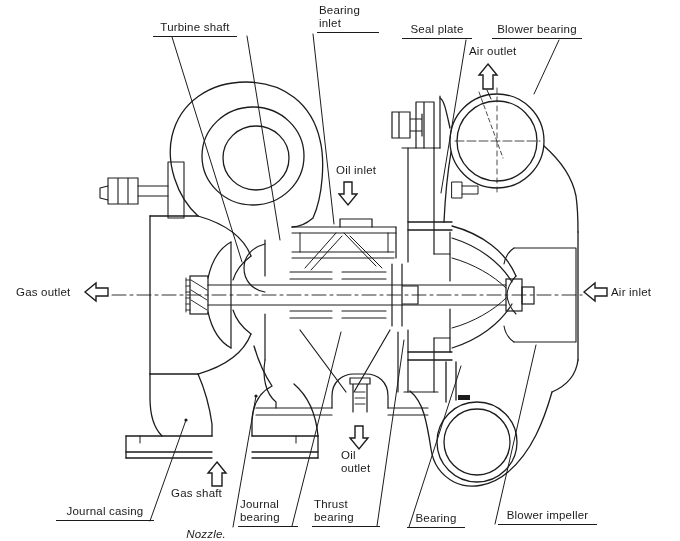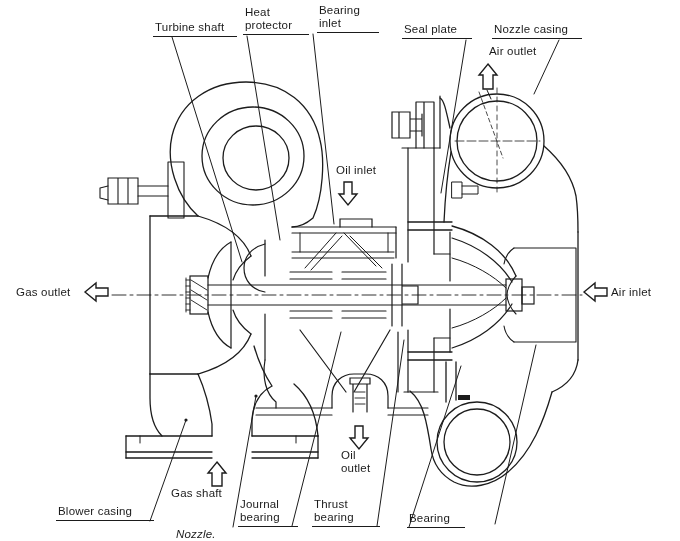--- a/index.html
+++ b/index.html
@@ -1,30 +1,30 @@
 <!DOCTYPE html>
 <html><head>
 <meta charset="utf-8">
 <style>
   html,body{margin:0;padding:0;background:#ffffff;}
   .canvas{position:relative;width:680px;height:541px;background:#ffffff;overflow:hidden;
           font-family:"Liberation Sans", sans-serif;}
   svg.drawing{position:absolute;left:0;top:0;}
   .lbl{position:absolute;font-size:11.5px;line-height:13px;color:#1b1b1b;
        letter-spacing:.2px;white-space:nowrap;}
-  .ul{border-bottom:1.4px solid #1b1b1b;padding:0 2px 2px 2px;}
+  .ul{border-bottom:1.4px solid #1b1b1b;padding:0 2px 2px 2px;text-align:center;}
   .two span{display:block;}
   .two.ul{text-align:left;}
   
   #l-turbine-shaft{left:153px;top:21px;width:80px;}
   #l-heat-protector{left:243px;top:6px;width:62px;}
   #l-bearing-casing{left:317px;top:4px;width:58px;}
   #l-seal-plate{left:402px;top:23px;width:66px;}
   #l-blower-casing{left:492px;top:23px;width:86px;}
-  #l-air-outlet{left:469px;top:45px;margin-left:20px;}
+  #l-air-outlet{left:469px;top:45px;}
   #l-oil-inlet{left:336px;top:164px;}
   #l-gas-outlet{left:16px;top:286px;}
   #l-air-inlet{left:611px;top:286px;}
   #l-gas-inlet{left:171px;top:487px;}
   #l-oil-outlet{left:341px;top:449px;}
   #l-turbine-casing{left:56px;top:505px;width:94px;}
   #l-nozzle{left:174px;top:528px;width:60px;font-style:italic;}
   #l-journal-bearing{left:238px;top:498px;width:56px;}
   #l-thrust-bearing{left:312px;top:498px;width:64px;}
   #l-diffuser{left:407px;top:512px;width:54px;}
@@ -170,59 +170,56 @@
       <polygon points="584,292 595,283 595,288 607,288 607,296 595,296 595,301"></polygon>
       <polygon points="488,64 497,75 493,75 493,89 483,89 483,75 479,75"></polygon>
       <polygon points="217,462 226,473 222,473 222,486 212,486 212,473 208,473"></polygon>
       <polygon points="344,182 352,182 352,194 357,194 348,205 339,194 344,194"></polygon>
       <polygon points="355,426 363,426 363,438 368,438 359,449 350,438 355,438"></polygon>
     </g>
   </svg>
 
   <div class="lbl ul" id="l-turbine-shaft">Turbine shaft</div>
 
-  <div class="lbl ul two" id="l-heat-protector">
-    <span>Heat</span>
-    <span>protector</span>
-  </div>
 
   <div class="lbl ul two" id="l-bearing-casing">
     <span>Bearing</span>
     <span>inlet</span>
   </div>
 
   <div class="lbl ul" id="l-seal-plate">Seal plate</div>
 
-  <div class="lbl ul" id="l-blower-casing">Nozzle casing</div>
+  <div class="lbl ul" id="l-blower-casing">Blower bearing</div>
 
   <div class="lbl" id="l-air-outlet">Air outlet</div>
 
   <div class="lbl" id="l-oil-inlet">Oil inlet</div>
 
   <div class="lbl" id="l-gas-outlet">Gas outlet</div>
 
   <div class="lbl" id="l-air-inlet">Air inlet</div>
 
   <div class="lbl" id="l-gas-inlet">Gas shaft</div>
 
   <div class="lbl two" id="l-oil-outlet">
     <span>Oil</span>
     <span>outlet</span>
   </div>
 
-  <div class="lbl ul" id="l-turbine-casing">Blower casing</div>
+  <div class="lbl ul" id="l-turbine-casing">Journal casing</div>
 
   <div class="lbl ul" id="l-nozzle">Nozzle.</div>
 
   <div class="lbl ul two" id="l-journal-bearing">
     <span>Journal</span>
     <span>bearing</span>
   </div>
 
   <div class="lbl ul two" id="l-thrust-bearing">
     <span>Thrust</span>
     <span>bearing</span>
   </div>
 
   <div class="lbl ul" id="l-diffuser">Bearing</div>
 
+  <div class="lbl ul" id="l-blower-impeller">Blower impeller</div>
 
 </div>
 
 </body></html>

